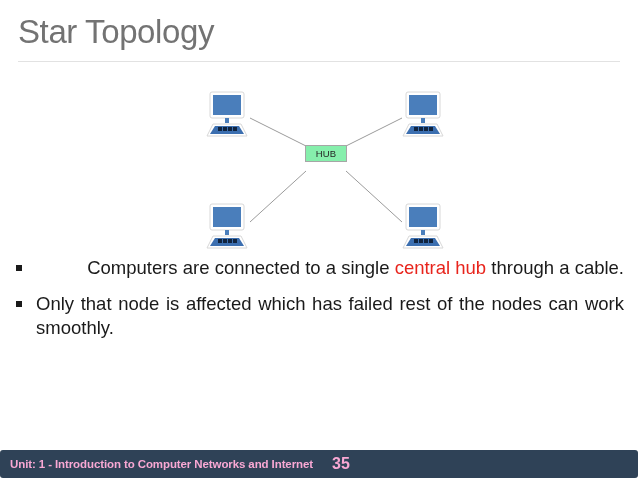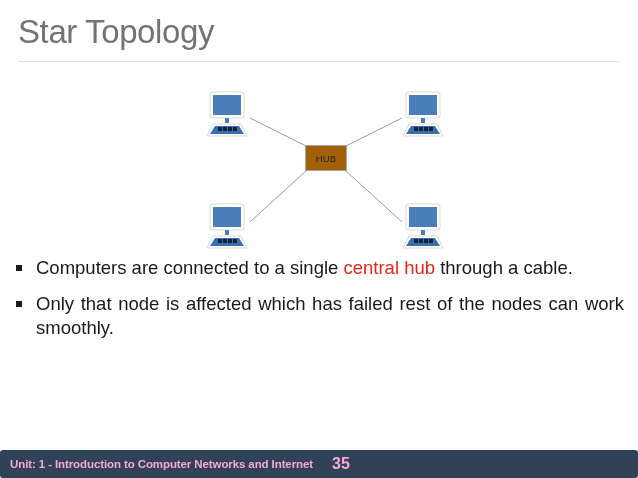--- a/index.html
+++ b/index.html
@@ -33,22 +33,22 @@
   .diagram {
     position:absolute;
     left:180px; top:82px;
     width:290px; height:178px;
   }
   .diagram svg { display:block; width:290px; height:178px; }
 
   .hub-box {
     position:absolute;
     left:125px; top:63px;
-    width:42px; height:26px;
-    background:#a16207;
+    width:42px; height:17px;
+    background:#86efac;
     border:1px solid #a6a6a6;
     display:flex;
     align-items:center;
     justify-content:center;
   }
   .hub-label {
     font-size:9.5px;
     color:#262626;
     font-family:"Liberation Sans", sans-serif;
     letter-spacing:0.2px;
@@ -79,20 +79,21 @@
     display:inline-block;
     width:6px; height:6px;
     background:#1a1a1a;
   }
   .bullet-text {
     flex:1 1 auto;
     font-size:18.5px;
     line-height:1.33;
     color:#1a1a1a;
     font-family:"Liberation Sans", sans-serif;
+    text-align:right;
   }
   .bullet-text.justify {
     text-align:justify;
     text-align-last:left;
   }
   .hl-red { color:#e8241c; }
 
   
   .footer {
     position:absolute;

